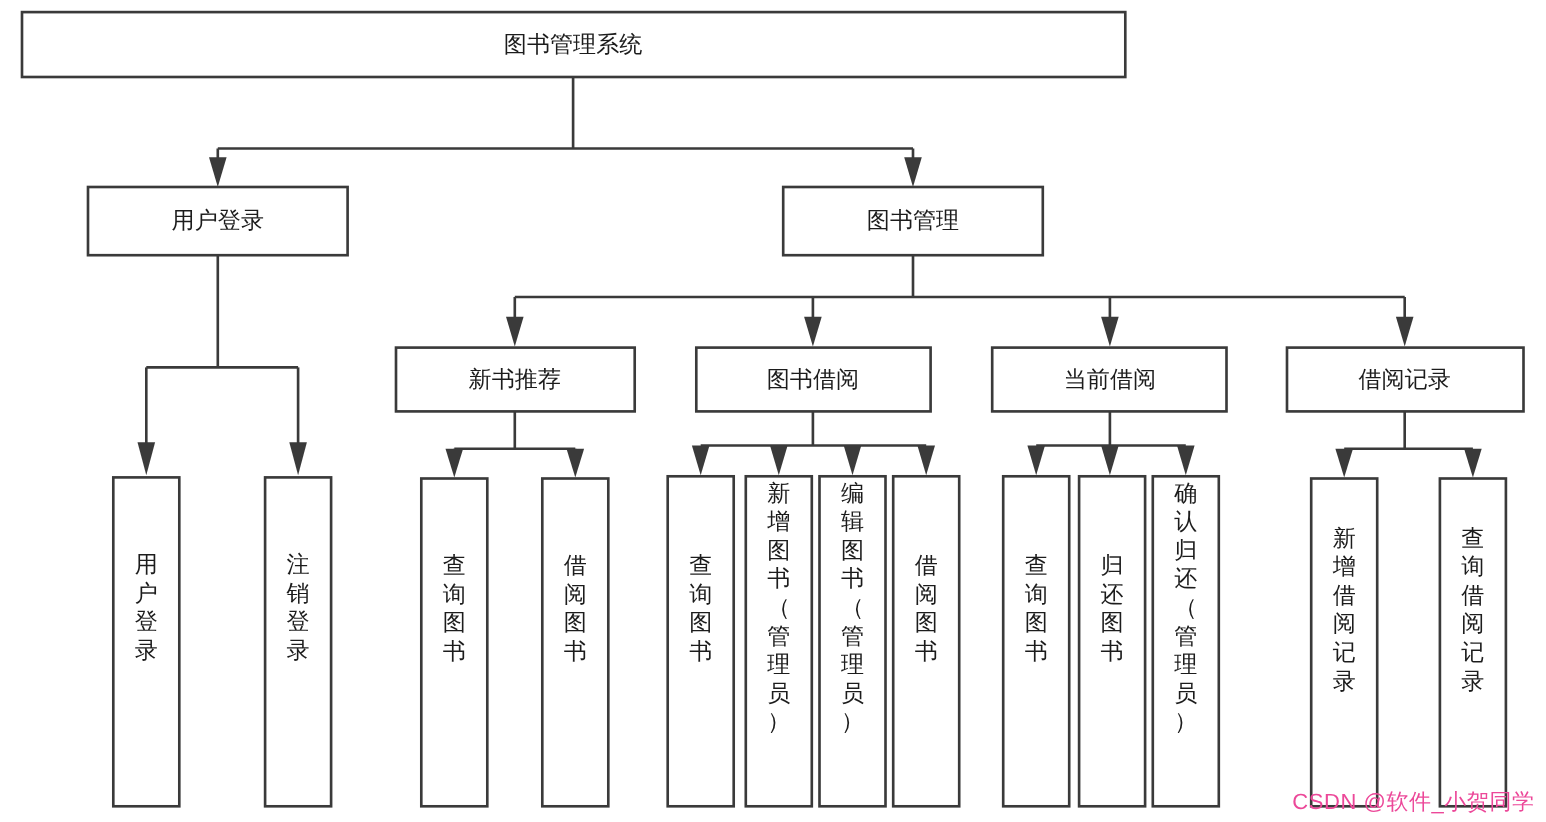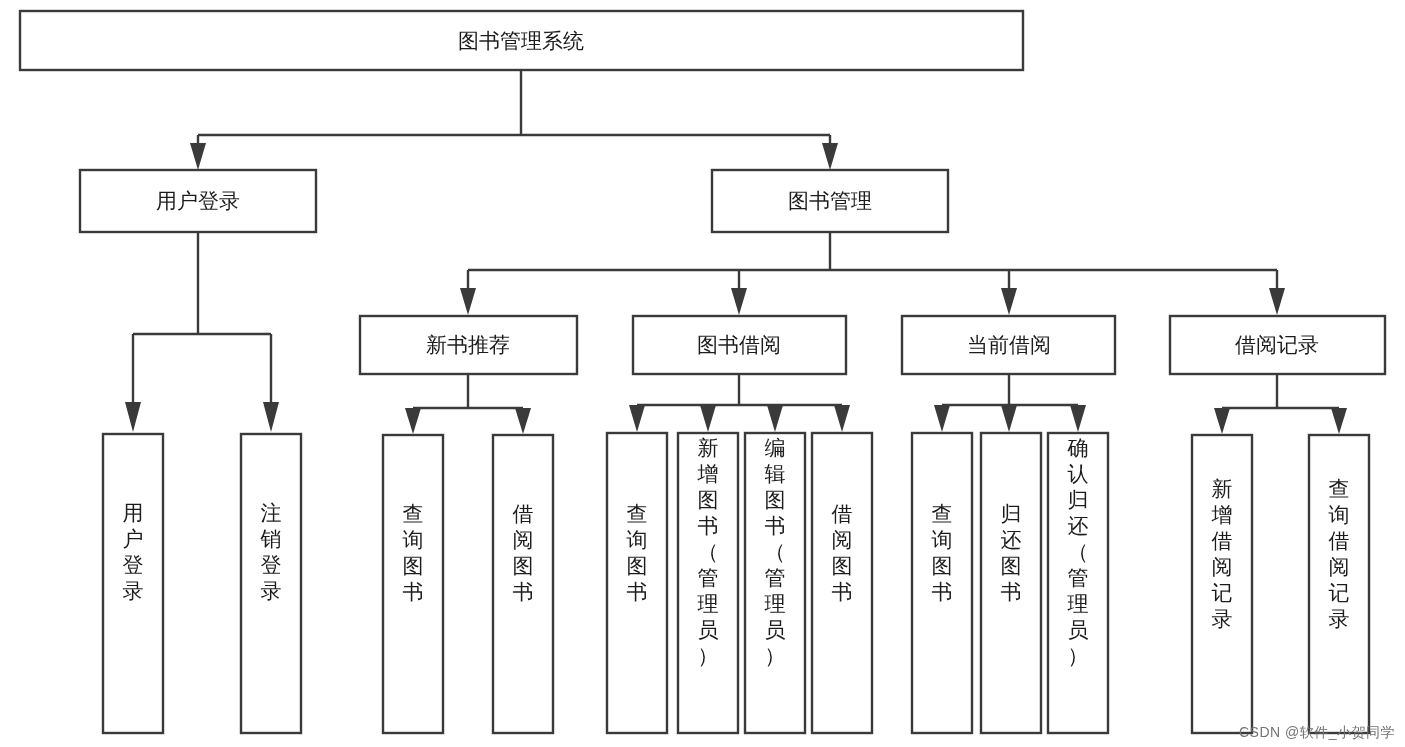--- a/index.html
+++ b/index.html
@@ -52,22 +52,22 @@
     font-family: "Liberation Sans", "DejaVu Sans", sans-serif;
     font-size: 21px;
     fill: #1c1c1c;
     text-anchor: middle;
   }
   .watermark-text {
     position: absolute;
     right: 10px;
     bottom: 5px;
     font-family: "Liberation Sans", "DejaVu Sans", sans-serif;
-    font-size: 14px;
-    color: #737373;
+    font-size: 20px;
+    color: #ec4899;
     white-space: nowrap;
     letter-spacing: 0.5px;
   }
 </style>
 </head>
 <body>
 
 <div id="diagram-root">
   <svg class="diagram" viewBox="0 0 1405 747" xmlns="http://www.w3.org/2000/svg">
 

